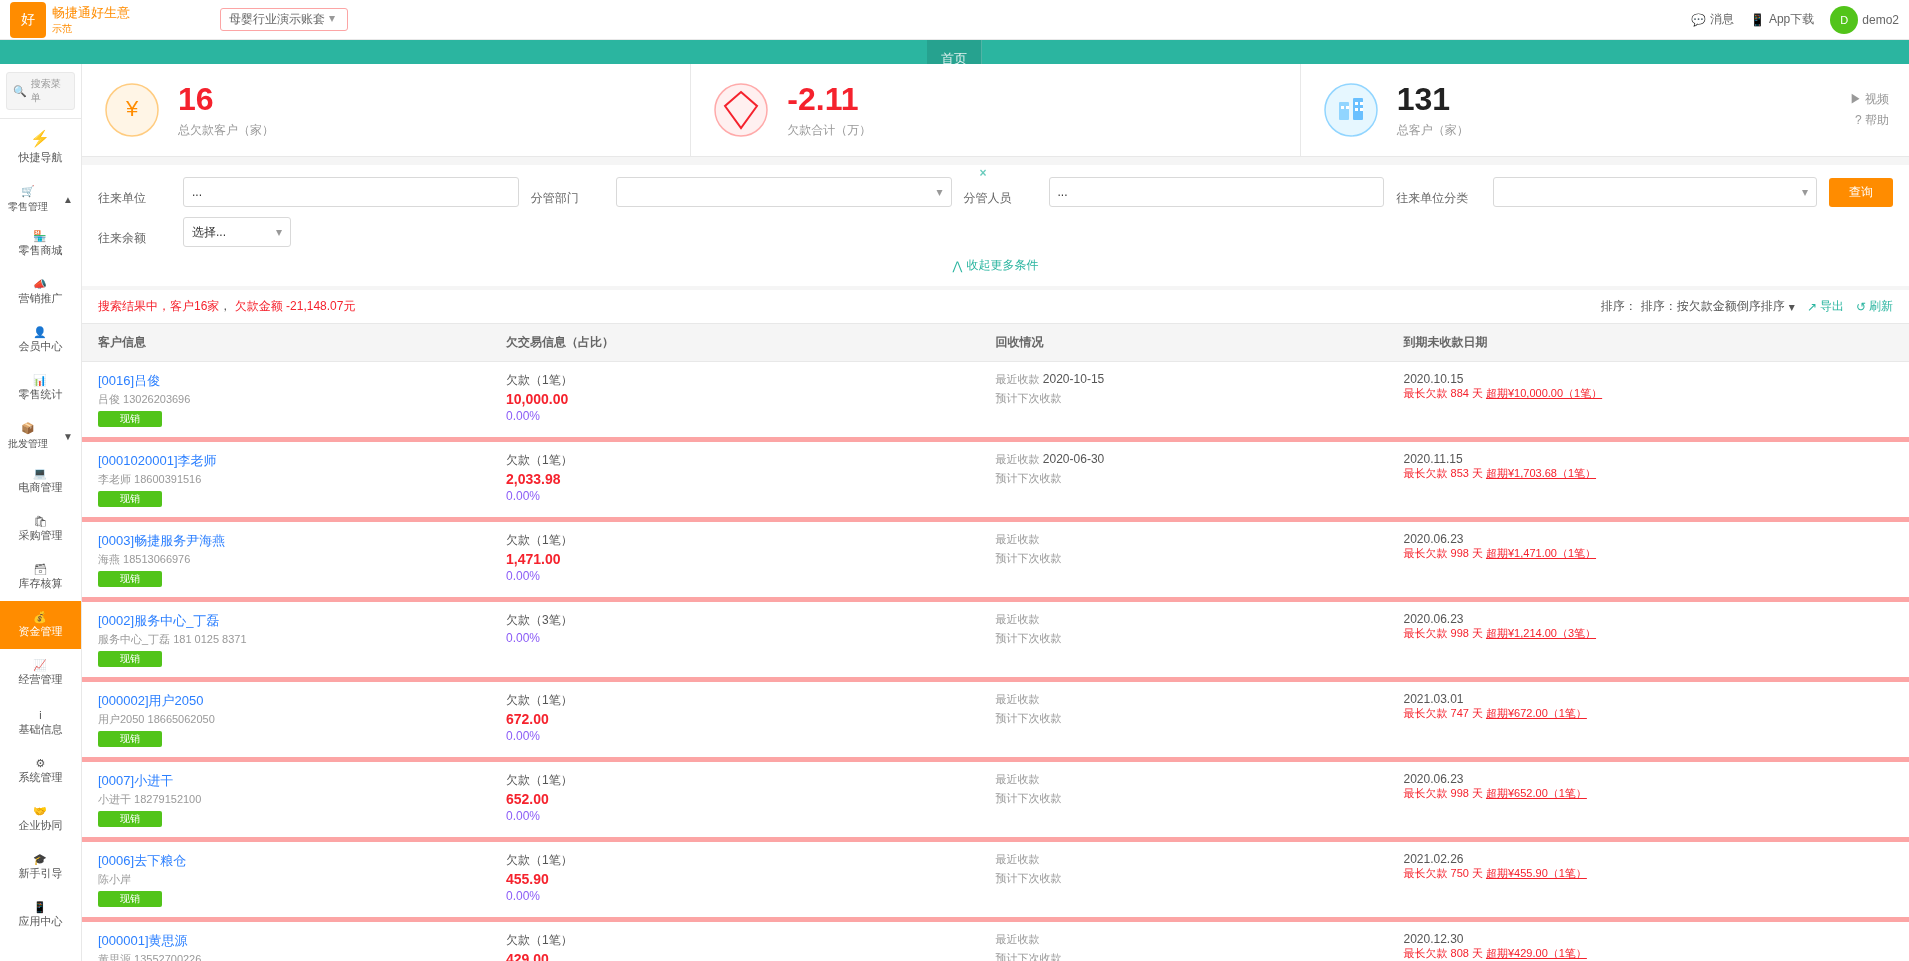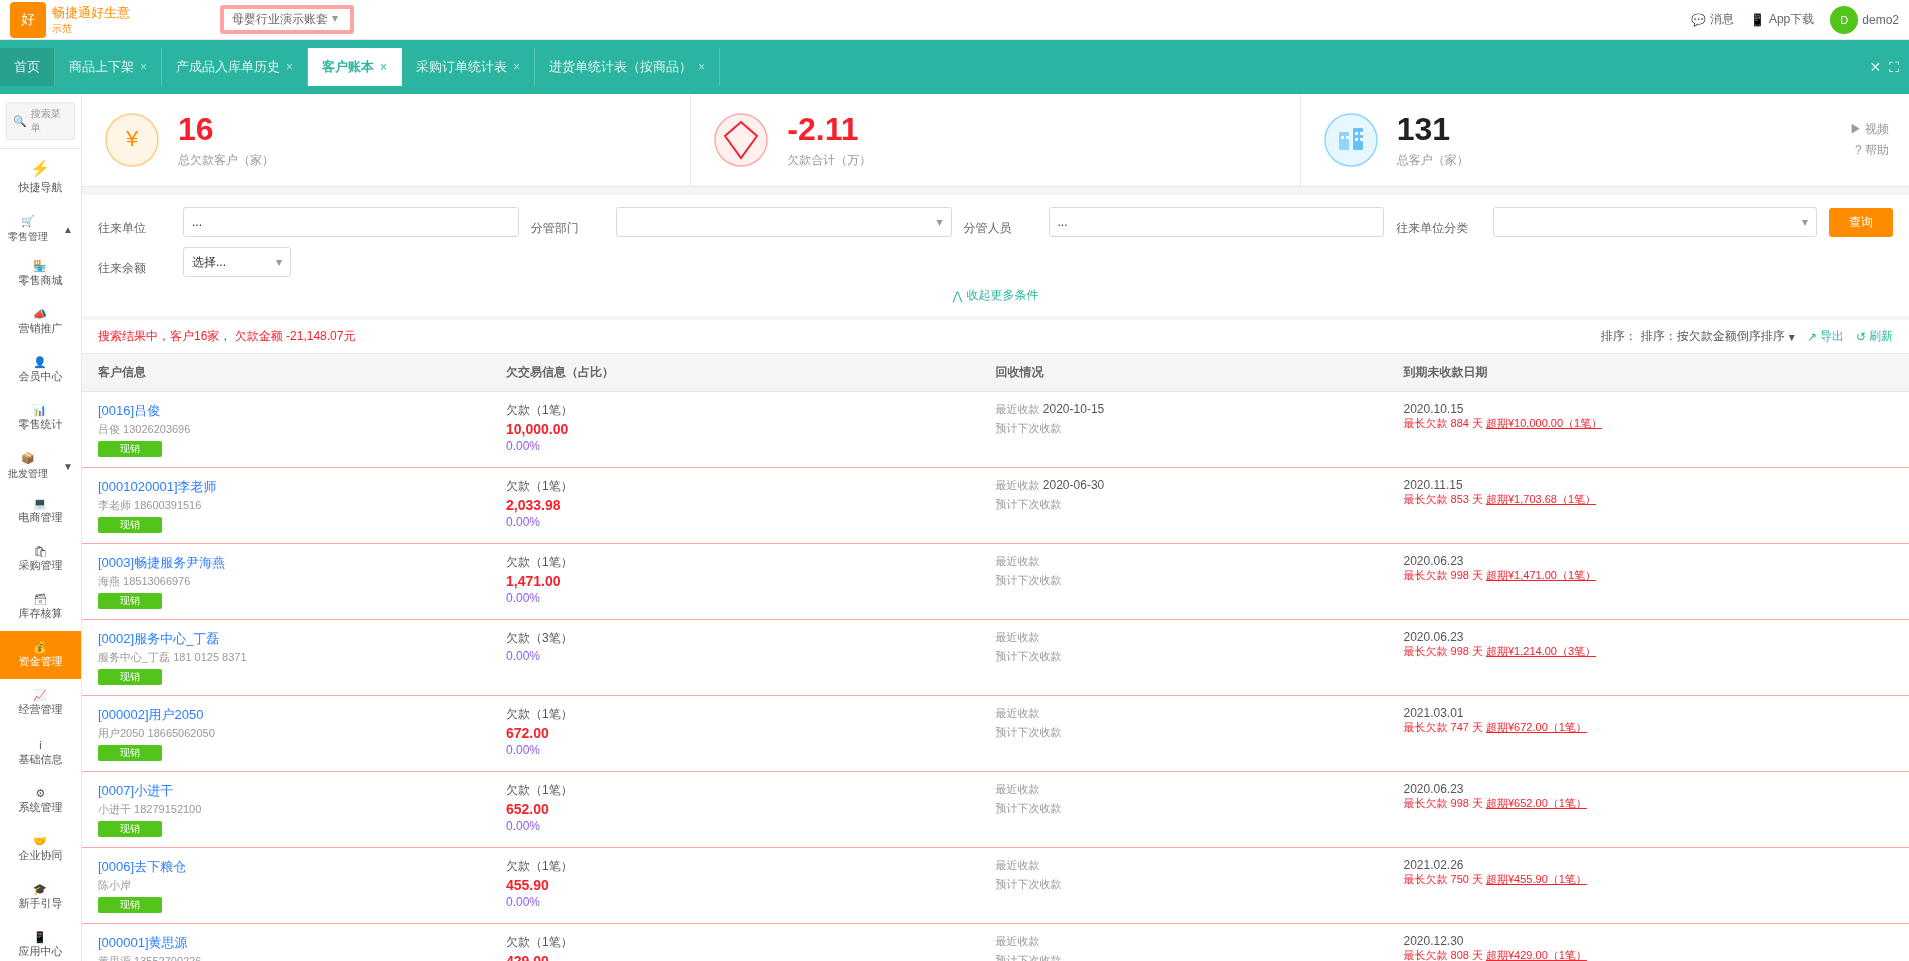--- a/index.html
+++ b/index.html
@@ -4,28 +4,28 @@
   <style>
     * { box-sizing: border-box; margin: 0; padding: 0; }
     body { font-family: 'Microsoft YaHei', sans-serif; font-size: 12px; background: #f5f5f5; color: #333; overflow: hidden; }
 
     
     .app-container { display: flex; flex-direction: column; height: 961px; width: 1909px; }
     .top-bar { display: flex; align-items: center; background: #fff; height: 40px; border-bottom: 1px solid #e8e8e8; padding: 0 10px; flex-shrink: 0; }
     .logo-area { display: flex; align-items: center; width: 210px; flex-shrink: 0; }
     .logo-icon { width: 36px; height: 36px; background: #ff8c00; border-radius: 4px; display: flex; align-items: center; justify-content: center; color: #fff; font-size: 14px; margin-right: 6px; }
     .logo-text { color: #ff8c00; font-size: 13px; font-weight: normal; }
-    .store-selector { display: flex; border: 4px solid #fca5a5; padding: 2px 8px; border-radius: 3px; font-size: 12px; color: #666; cursor: pointer; }
+    .store-selector { display: flex; border: 1px solid #fca5a5; padding: 2px 8px; border-radius: 3px; font-size: 12px; color: #666; cursor: pointer; }
     .store-selector span { margin-right: 4px; }
     .top-bar-right { margin-left: auto; display: flex; align-items: center; gap: 16px; }
     .top-bar-btn { display: flex; align-items: center; gap: 4px; color: #666; cursor: pointer; font-size: 12px; }
     .avatar { width: 28px; height: 28px; border-radius: 50%; background: #52c41a; display: flex; align-items: center; justify-content: center; color: #fff; font-size: 11px; }
 
     
-    .tab-bar { display: flex; align-items: center; background: #2bb5a0; height: 54px; flex-shrink: 0; }
+    .tab-bar { display: flex; align-items: center; background: #2bb5a0; height: 24px; flex-shrink: 0; flex-direction: column; }
     .tab-item { display: flex; align-items: center; padding: 0 14px; height: 38px; color: rgba(255,255,255,0.85); font-size: 13px; cursor: pointer; border-right: 1px solid rgba(255,255,255,0.2); gap: 6px; flex-shrink: 0; }
     .tab-item:first-child { background: rgba(0,0,0,0.1); }
     .tab-item.active { background: #fff; color: #2bb5a0; font-weight: bold; }
     .tab-close { font-size: 12px; color: inherit; opacity: 0.7; }
     .tab-bar-right { margin-left: auto; display: flex; align-items: center; padding: 0 10px; gap: 8px; color: rgba(255,255,255,0.85); font-size: 16px; cursor: pointer; }
 
     
     .main-content { display: flex; flex: 1; overflow: hidden; }
 
     
@@ -74,21 +74,21 @@
     .action-btn { display: flex; align-items: center; gap: 3px; cursor: pointer; color: #2bb5a0; }
 
     
     .data-table { width: 100%; background: #fff; }
     .table-header { display: flex; background: #f5f5f5; padding: 10px 16px; border-bottom: 1px solid #e8e8e8; font-size: 12px; color: #666; font-weight: bold; }
     .col-customer { flex: 2.5; }
     .col-debt { flex: 3; }
     .col-recovery { flex: 2.5; }
     .col-overdue { flex: 3; }
 
-    .table-row { display: flex; padding: 10px 16px; border-bottom: 1px solid #fca5a5; background: #fff; align-items: flex-start; }
+    .table-row { display: flex; padding: 10px 16px; border-bottom: 5px solid #fca5a5; background: #fff; align-items: flex-start; }
     .customer-name { color: #2b7fff; font-size: 13px; cursor: pointer; font-weight: 500; }
     .customer-sub { color: #999; font-size: 11px; margin-top: 2px; }
     .customer-tag { display: inline-block; background: #52c41a; color: #fff; font-size: 10px; padding: 1px 22px; border-radius: 2px; margin-top: 4px; }
     .debt-count { color: #555; font-size: 12px; }
     .debt-amount { color: #f5222d; font-size: 14px; font-weight: bold; margin-top: 2px; }
     .debt-percent { color: #8b5cf6; font-size: 12px; margin-top: 2px; }
     .recovery-label { color: #999; font-size: 11px; }
     .recovery-date { color: #555; font-size: 12px; }
     .recovery-next { color: #999; font-size: 11px; margin-top: 4px; }
     .overdue-date { color: #555; font-size: 12px; }

